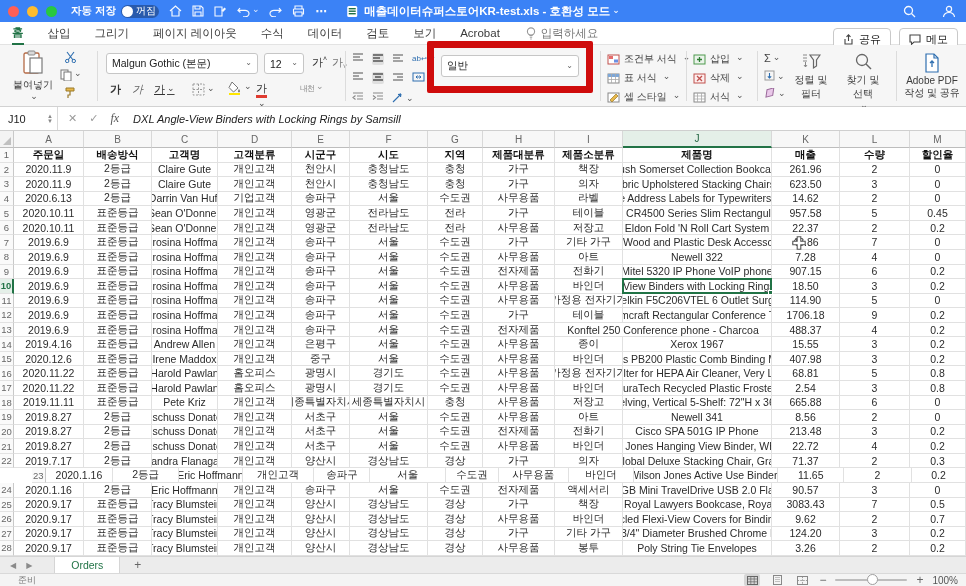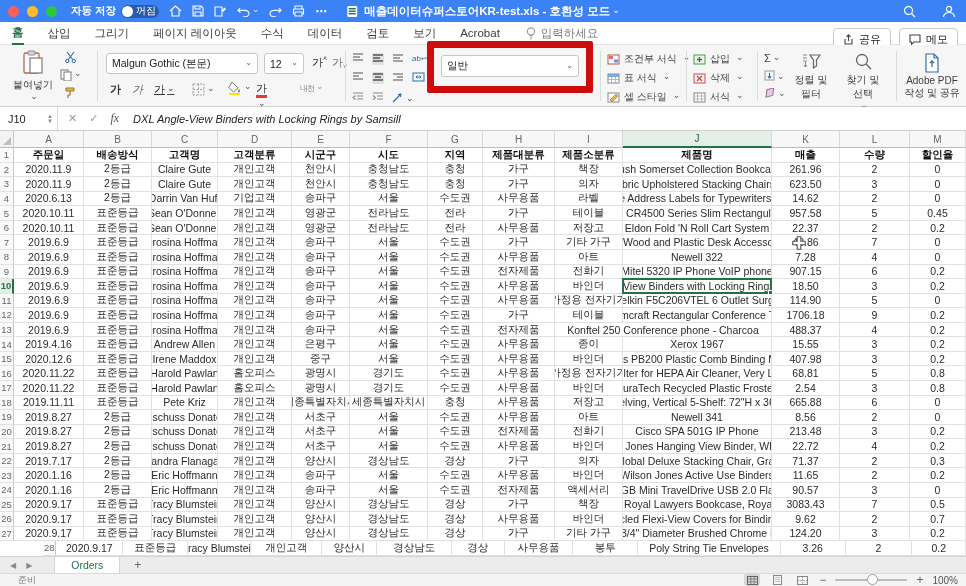--- a/index.html
+++ b/index.html
@@ -781,21 +781,21 @@
         <div class="cell" style="width: 58px;">양산시</div>
         <div class="cell" style="width: 78px;">경상남도</div>
         <div class="cell" style="width: 55px;">경상</div>
         <div class="cell" style="width: 72px;">가구</div>
         <div class="cell" style="width: 68px;">의자</div>
         <div class="cell" style="width: 149px;">Global Deluxe Stacking Chair, Gray</div>
         <div class="cell" style="width: 68px;">71.37</div>
         <div class="cell" style="width: 70px;">2</div>
         <div class="cell" style="width: 56px;">0.3</div>
       </div>
-      <div class="grow" style="height: 14.571px;">
+      <div class="grow" style="height: 14.571px; margin-left: 32px;">
         <div class="rh" style="width: 14px;">23</div>
         <div class="cell" style="width: 70px;">2020.1.16</div>
         <div class="cell" style="width: 68px;">2등급</div>
         <div class="cell" style="width: 66px;">Eric Hoffmann</div>
         <div class="cell" style="width: 74px;">개인고객</div>
         <div class="cell" style="width: 58px;">송파구</div>
         <div class="cell" style="width: 78px;">서울</div>
         <div class="cell" style="width: 55px;">수도권</div>
         <div class="cell" style="width: 72px;">사무용품</div>
         <div class="cell" style="width: 68px;">바인더</div>
@@ -861,21 +861,21 @@
         <div class="cell" style="width: 58px;">양산시</div>
         <div class="cell" style="width: 78px;">경상남도</div>
         <div class="cell" style="width: 55px;">경상</div>
         <div class="cell" style="width: 72px;">가구</div>
         <div class="cell" style="width: 68px;">기타 가구</div>
         <div class="cell" style="width: 149px;">-3/4" Diameter Brushed Chrome F</div>
         <div class="cell" style="width: 68px;">124.20</div>
         <div class="cell" style="width: 70px;">3</div>
         <div class="cell" style="width: 56px;">0.2</div>
       </div>
-      <div class="grow" style="height: 14.571px; padding-left: 43px;">
+      <div class="grow" style="height: 14.571px;">
         <div class="rh" style="width: 14px;">28</div>
         <div class="cell" style="width: 70px;">2020.9.17</div>
         <div class="cell" style="width: 68px;">표준등급</div>
         <div class="cell" style="width: 66px;">Tracy Blumstein</div>
         <div class="cell" style="width: 74px;">개인고객</div>
         <div class="cell" style="width: 58px;">양산시</div>
         <div class="cell" style="width: 78px;">경상남도</div>
         <div class="cell" style="width: 55px;">경상</div>
         <div class="cell" style="width: 72px;">사무용품</div>
         <div class="cell" style="width: 68px;">봉투</div>

